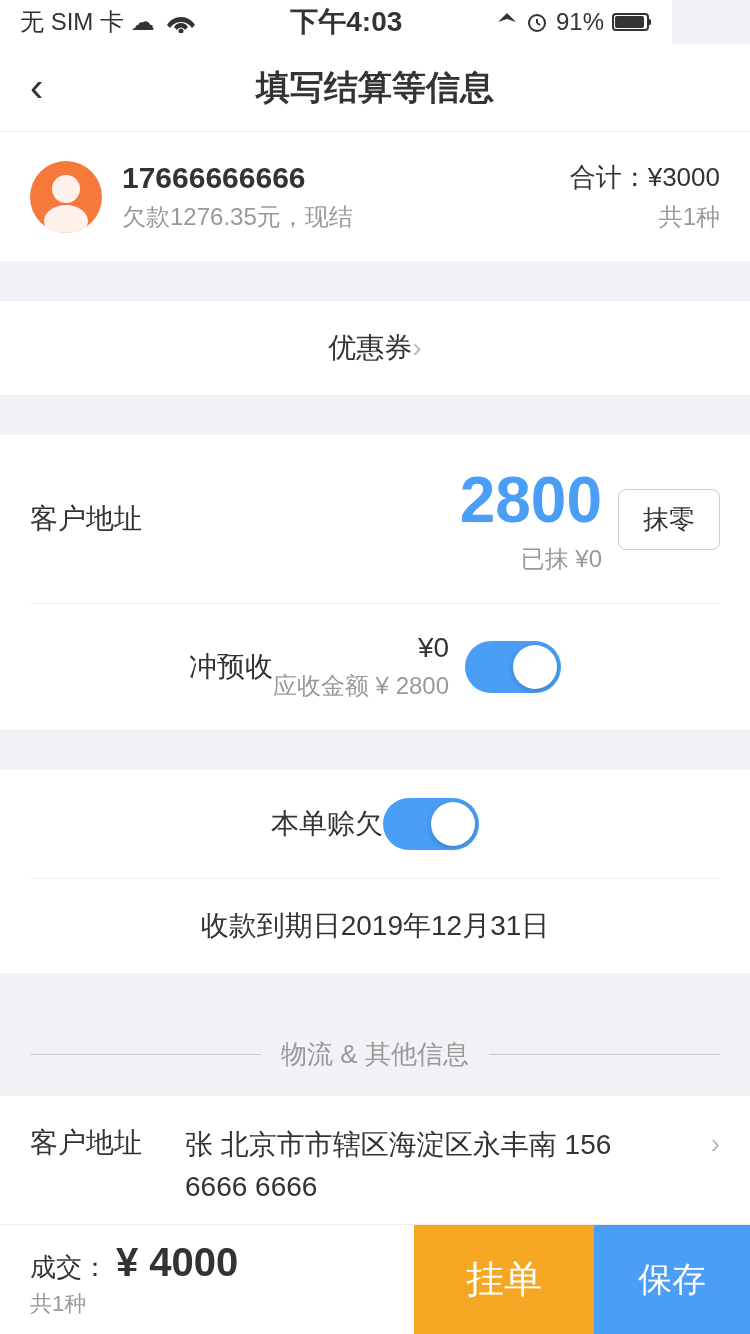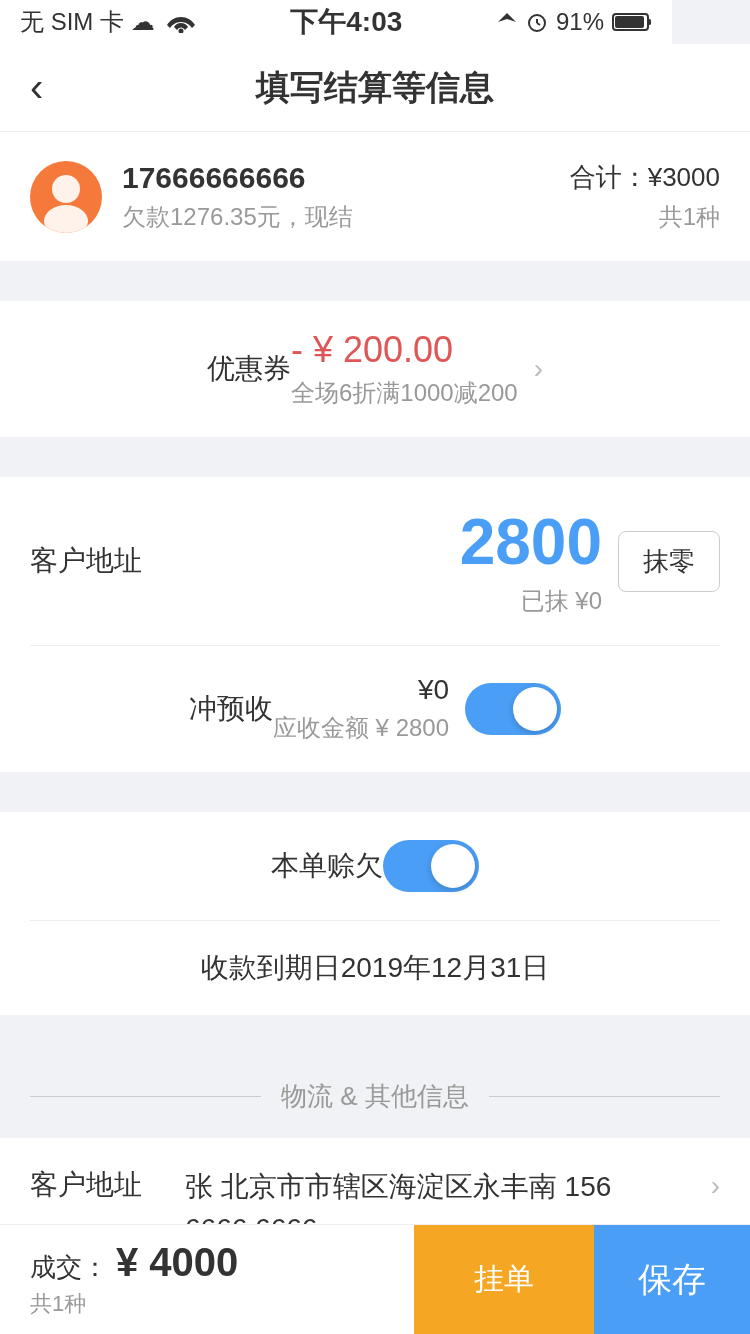--- a/index.html
+++ b/index.html
@@ -213,21 +213,21 @@
     .footer-deal { font-size: 26px; color: #333; }
     .footer-amount { font-size: 40px; font-weight: 600; color: #333; }
     .footer-count { font-size: 22px; color: #999; margin-top: 4px; }
     .footer-btn-hang {
       width: 180px;
       height: 110px;
       background: #f5a623;
       display: flex;
       align-items: center;
       justify-content: center;
-      font-size: 30px;
+      font-size: 38px;
       color: #fff;
       font-weight: 500;
       cursor: pointer;
     }
     .footer-btn-save {
       width: 156px;
       height: 110px;
       background: #4a9ef5;
       display: flex;
       align-items: center;
@@ -300,24 +300,20 @@
       </div>
     </div>
   </div>
 
   <div class="gray-section"></div>
 
   <div class="section-card">
     <div class="row-item">
       <span class="row-label">优惠券</span>
       <div class="row-right">
-        <div>
-          <div class="row-value-discount">- ¥ 200.00</div>
-          <div class="row-desc">全场6折满1000减200</div>
-        </div>
         <span class="chevron-icon">›</span>
       </div>
     </div>
   </div>
 
   <div class="gray-section"></div>
 
   <div class="section-card">
     <div class="amount-row">
       <span class="row-label">客户地址</span>

